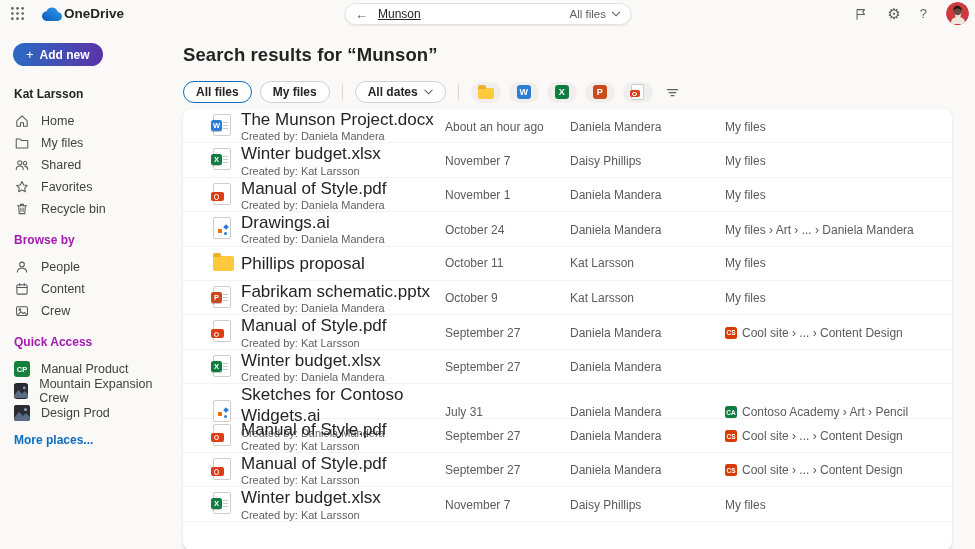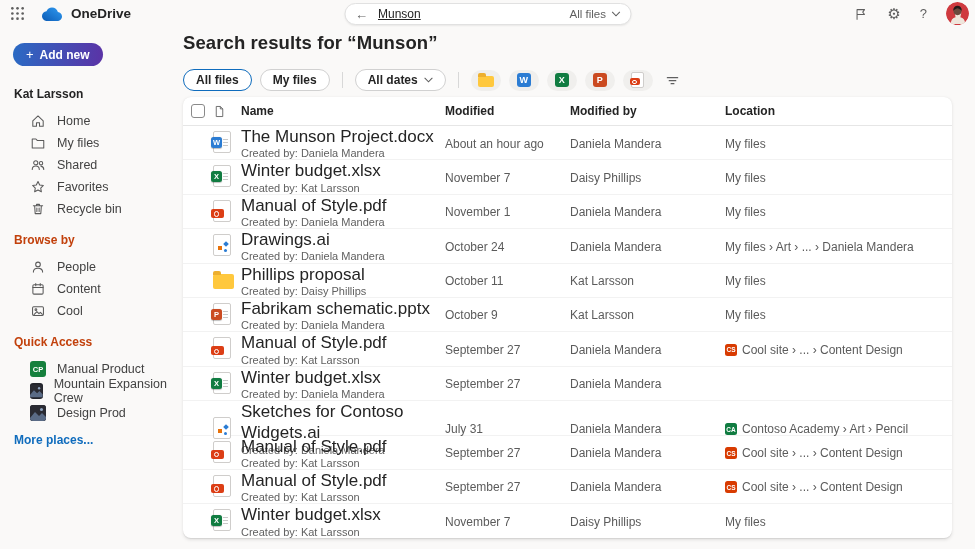--- a/index.html
+++ b/index.html
@@ -7,21 +7,21 @@
   body {
     font-family: "Liberation Sans", sans-serif;
     background: #faf9f8;
     color: #242424;
     font-size: 12px;
   }
   
   .topbar { position: relative; height: 27px; display: flex; align-items: center; }
   .topbar-left { display: flex; align-items: center; gap: 14px; padding-left: 10px; }
   .waffle { width: 16px; height: 16px; display: inline-flex; cursor: pointer; }
-  .brand { display: flex; align-items: center; gap: 7px; cursor: pointer; }
+  .brand { display: flex; align-items: center; cursor: pointer; }
   .brand-name { font-size: 13.5px; font-weight: 700; color: #242424; }
   .searchbox {
     position: absolute; left: 50%; top: 3px; transform: translateX(-50%);
     width: 287px; height: 22px; background: #fff;
     border: 1px solid #e1e1e1; border-radius: 12px;
     box-shadow: 0 1px 2px rgba(0,0,0,.07);
     display: flex; align-items: center; padding: 0 10px; gap: 10px;
   }
   .back-arrow { color: #5f5f5f; font-size: 13px; cursor: pointer; }
   .search-query { flex: 1; font-size: 12px; color: #242424; text-decoration: underline; }
@@ -34,31 +34,31 @@
   .add-new {
     margin: 16px 0 0 13px; height: 23px; padding: 0 13px;
     border: none; border-radius: 12px; cursor: pointer;
     background: linear-gradient(95deg, #2a6bc4 0%, #5b33a6 100%);
     color: #fff; font-size: 12px; font-weight: 600;
     display: inline-flex; align-items: center; gap: 6px;
     font-family: "Liberation Sans", sans-serif;
   }
   .add-new .plus { font-size: 13px; font-weight: 400; }
   .side-user { margin: 21px 14px 0; font-size: 12px; font-weight: 700; color: #242424; }
-  .side-list { margin-top: 9px; margin-left: 16px; }
+  .side-list { margin-top: 9px; }
   .side-item { display: flex; align-items: center; gap: 11px; height: 22px; padding: 0 14px; color: #424242; font-size: 12.5px; cursor: pointer; }
   .side-icon { display: inline-flex; width: 16px; }
-  .side-section { margin: 13px 14px 0; font-size: 12px; font-weight: 700; color: #c2410c; }
+  .side-section { margin: 13px 14px 0; font-size: 12px; font-weight: 700; color: #a21caf; }
   .qa-tile { width: 16px; height: 16px; border-radius: 3px; display: inline-flex; align-items: center; justify-content: center; color: #fff; font-size: 7.5px; font-weight: 700; overflow: hidden; }
   .qa-photo { background: #23242b; position: relative; }
   .qa-photo svg { width: 16px; height: 16px; }
   .more-places { display: block; margin: 9px 14px 0; color: #0f6cbd; font-size: 12px; font-weight: 600; text-decoration: none; cursor: pointer; }
   
   .main { position: absolute; left: 183px; top: 27px; right: 0; bottom: 0; }
-  .page-title { margin-top: 5px; font-size: 18.5px; font-weight: 700; color: #242424; letter-spacing: .1px; }
+  .page-title { margin-top: 17px; font-size: 18.5px; font-weight: 700; color: #242424; letter-spacing: .1px; }
   .filterbar { margin-top: 15px; display: flex; align-items: center; gap: 8px; height: 22px; }
   .pill {
     height: 22px; padding: 0 12px; border-radius: 12px; background: #fff;
     border: 1px solid #d1d1d1; display: inline-flex; align-items: center; gap: 6px;
     font-size: 12px; font-weight: 600; color: #242424; cursor: pointer;
     font-family: "Liberation Sans", sans-serif;
   }
   .pill.selected { border: 1.6px solid #0f6cbd; }
   .fdivider { width: 1px; height: 16px; background: #d8d8d8; margin: 0 4px; }
   .chip { width: 30px; height: 21px; border-radius: 11px; background: #f0efed; display: inline-flex; align-items: center; justify-content: center; cursor: pointer; }
@@ -237,21 +237,21 @@
     <span class="side-label">Content</span>
       </div>
       <div class="side-item">
     <span class="side-icon">
           <svg viewBox="0 0 20 20" width="16" height="16" fill="none" stroke="#5a5a5a" stroke-width="1.3" stroke-linejoin="round" stroke-linecap="round">
             <rect x="3.2" y="4.8" width="13.6" height="10.8" rx="1.4"></rect>
             <circle cx="7.4" cy="8.4" r="1.1"></circle>
             <path d="m5 14.4 3.6-3.6 2.6 2.6 1.8-1.8 2.4 2.6"></path>
           </svg>
         </span>
-    <span class="side-label">Cool</span>
+    <span class="side-label">Crew</span>
       </div>
     </nav>
   <div class="side-section">Quick Access</div>
   <nav class="side-list" id="quick-list">
       <div class="side-item">
     <span class="qa-tile" style="background:#15803d">CP</span>
         <span class="side-label">Manual Product</span>
       </div>
       <div class="side-item">
     <span class="qa-tile qa-photo">
@@ -315,33 +315,20 @@
         </span>
       </span>
     <span class="filter-btn">
       <svg viewBox="0 0 16 16" width="15" height="15" fill="none" stroke="#5f5f5f" stroke-width="1.3" stroke-linecap="round">
           <path d="M2.5 5h11M4.5 8.2h7M6.5 11.4h3"></path>
         </svg>
     </span>
   </div>
 
   <section class="card">
-    <div class="thead">
-      <span class="checkbox"></span>
-      <span style="display:inline-flex">
-        <svg viewBox="0 0 16 16" width="13" height="13" fill="none" stroke="#5f5f5f" stroke-width="1.1" stroke-linejoin="round">
-            <path d="M4 1.8h5l3 3v9.4H4z"></path>
-            <path d="M9 1.8v3h3"></path>
-          </svg>
-      </span>
-      <span>Name</span>
-      <span>Modified</span>
-      <span>Modified by</span>
-      <span>Location</span>
-    </div>
     <div id="rows">
         <div class="trow">
     <span></span>
     <span class="cell-fi"><span class="fi"><span class="fi-badge" style="background:#2b7cd3">W</span><span class="fi-lines"></span></span></span>
     <span class="cell-name">
       <div class="fname">The Munson Project.docx</div>
       <div class="fcreated">Created by: Daniela Mandera</div>
     </span>
     <span class="cell-txt">About an hour ago</span>
     <span class="cell-txt">Daniela Mandera</span>
@@ -386,21 +373,20 @@
     <span class="cell-txt">Daniela Mandera</span>
     <span class="cell-loc">
             <span>My files › Art › ... › Daniela Mandera</span>
           </span>
   </div>
         <div class="trow">
     <span></span>
     <span class="cell-fi"><span class="fi-folder"></span></span>
     <span class="cell-name">
       <div class="fname">Phillips proposal</div>
-      <div class="fcreated">Created by: Daisy Phillips</div>
     </span>
     <span class="cell-txt">October 11</span>
     <span class="cell-txt">Kat Larsson</span>
     <span class="cell-loc">
             <span>My files</span>
           </span>
   </div>
         <div class="trow">
     <span></span>
     <span class="cell-fi"><span class="fi"><span class="fi-badge" style="background:#cb4a20">P</span><span class="fi-lines"></span></span></span>

